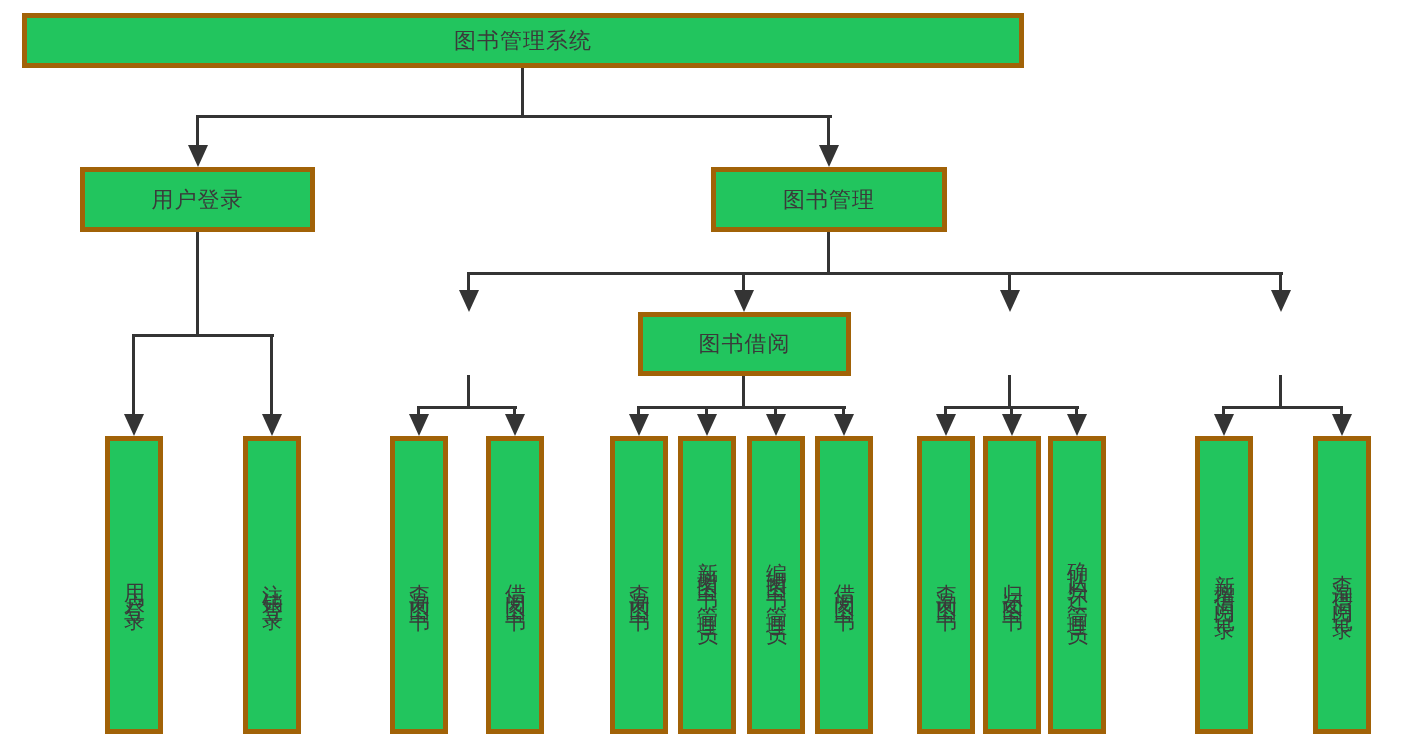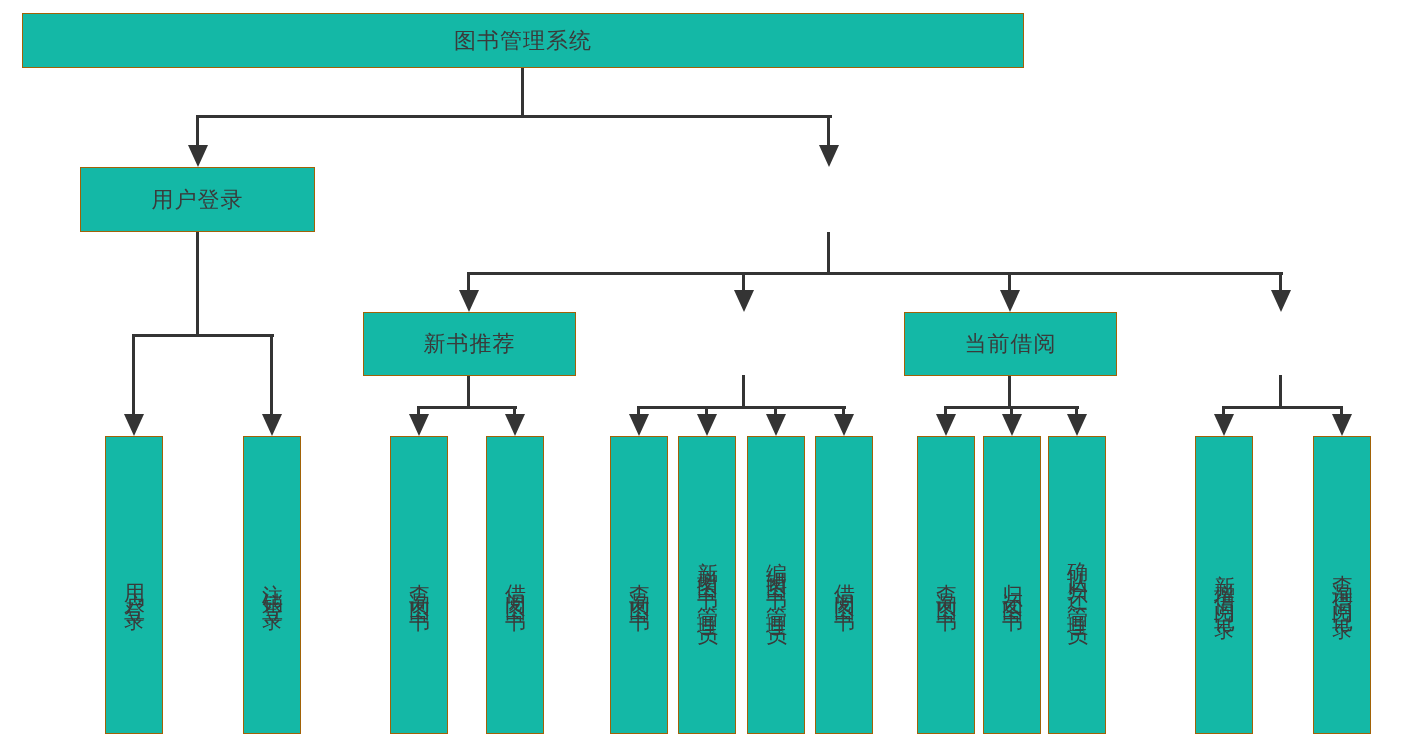--- a/index.html
+++ b/index.html
@@ -6,22 +6,22 @@
   .canvas{
     position:relative;
     width:1405px;height:747px;
     background:#ffffff;
     font-family:"DejaVu Sans", sans-serif;
     overflow:hidden;
   }
   .box{
     position:absolute;
     box-sizing:border-box;
-    border:1px solid #a16207;
-    background:#14b8a6;
+    border:5px solid #a16207;
+    background:#22c55e;
     display:flex;
     align-items:center;
     justify-content:center;
     color:#3a3a3a;
   }
   .hbox{font-size:22px;letter-spacing:1px;}
   .rootbox{left:22px;top:13px;width:1002px;height:55px;}
   .l2box{top:167px;height:65px;}
   .l3box{top:312px;height:64px;width:213px;}
   .vbox{top:436px;height:298px;width:58px;}
@@ -117,26 +117,26 @@
   <div class="vline" style="left:1340px;top:406px;height:12px"></div>
   <div class="arrow" style="left:1332px;top:414px"></div>
 
   <div class="box hbox rootbox">
     <span>图书管理系统</span>
   </div>
 
   <div class="box hbox l2box" style="left:80px;width:235px">
     <span>用户登录</span>
   </div>
+  <div class="box hbox l2box" style="left:711px;width:236px">
+    <span>图书管理</span>
+  </div>
 
-  <div class="box hbox l3box" style="left:363px">
-    <span>新书推荐</span>
-  </div>
-  <div class="box hbox l3box" style="left:904px">
-    <span>当前借阅</span>
+  <div class="box hbox l3box" style="left:638px">
+    <span>图书借阅</span>
   </div>
 
   <div class="box vbox" style="left:105px">
     <span class="vtext">用户登录</span>
   </div>
   <div class="box vbox" style="left:243px">
     <span class="vtext">注销登录</span>
   </div>
   <div class="box vbox" style="left:390px">
     <span class="vtext">查询图书</span>

